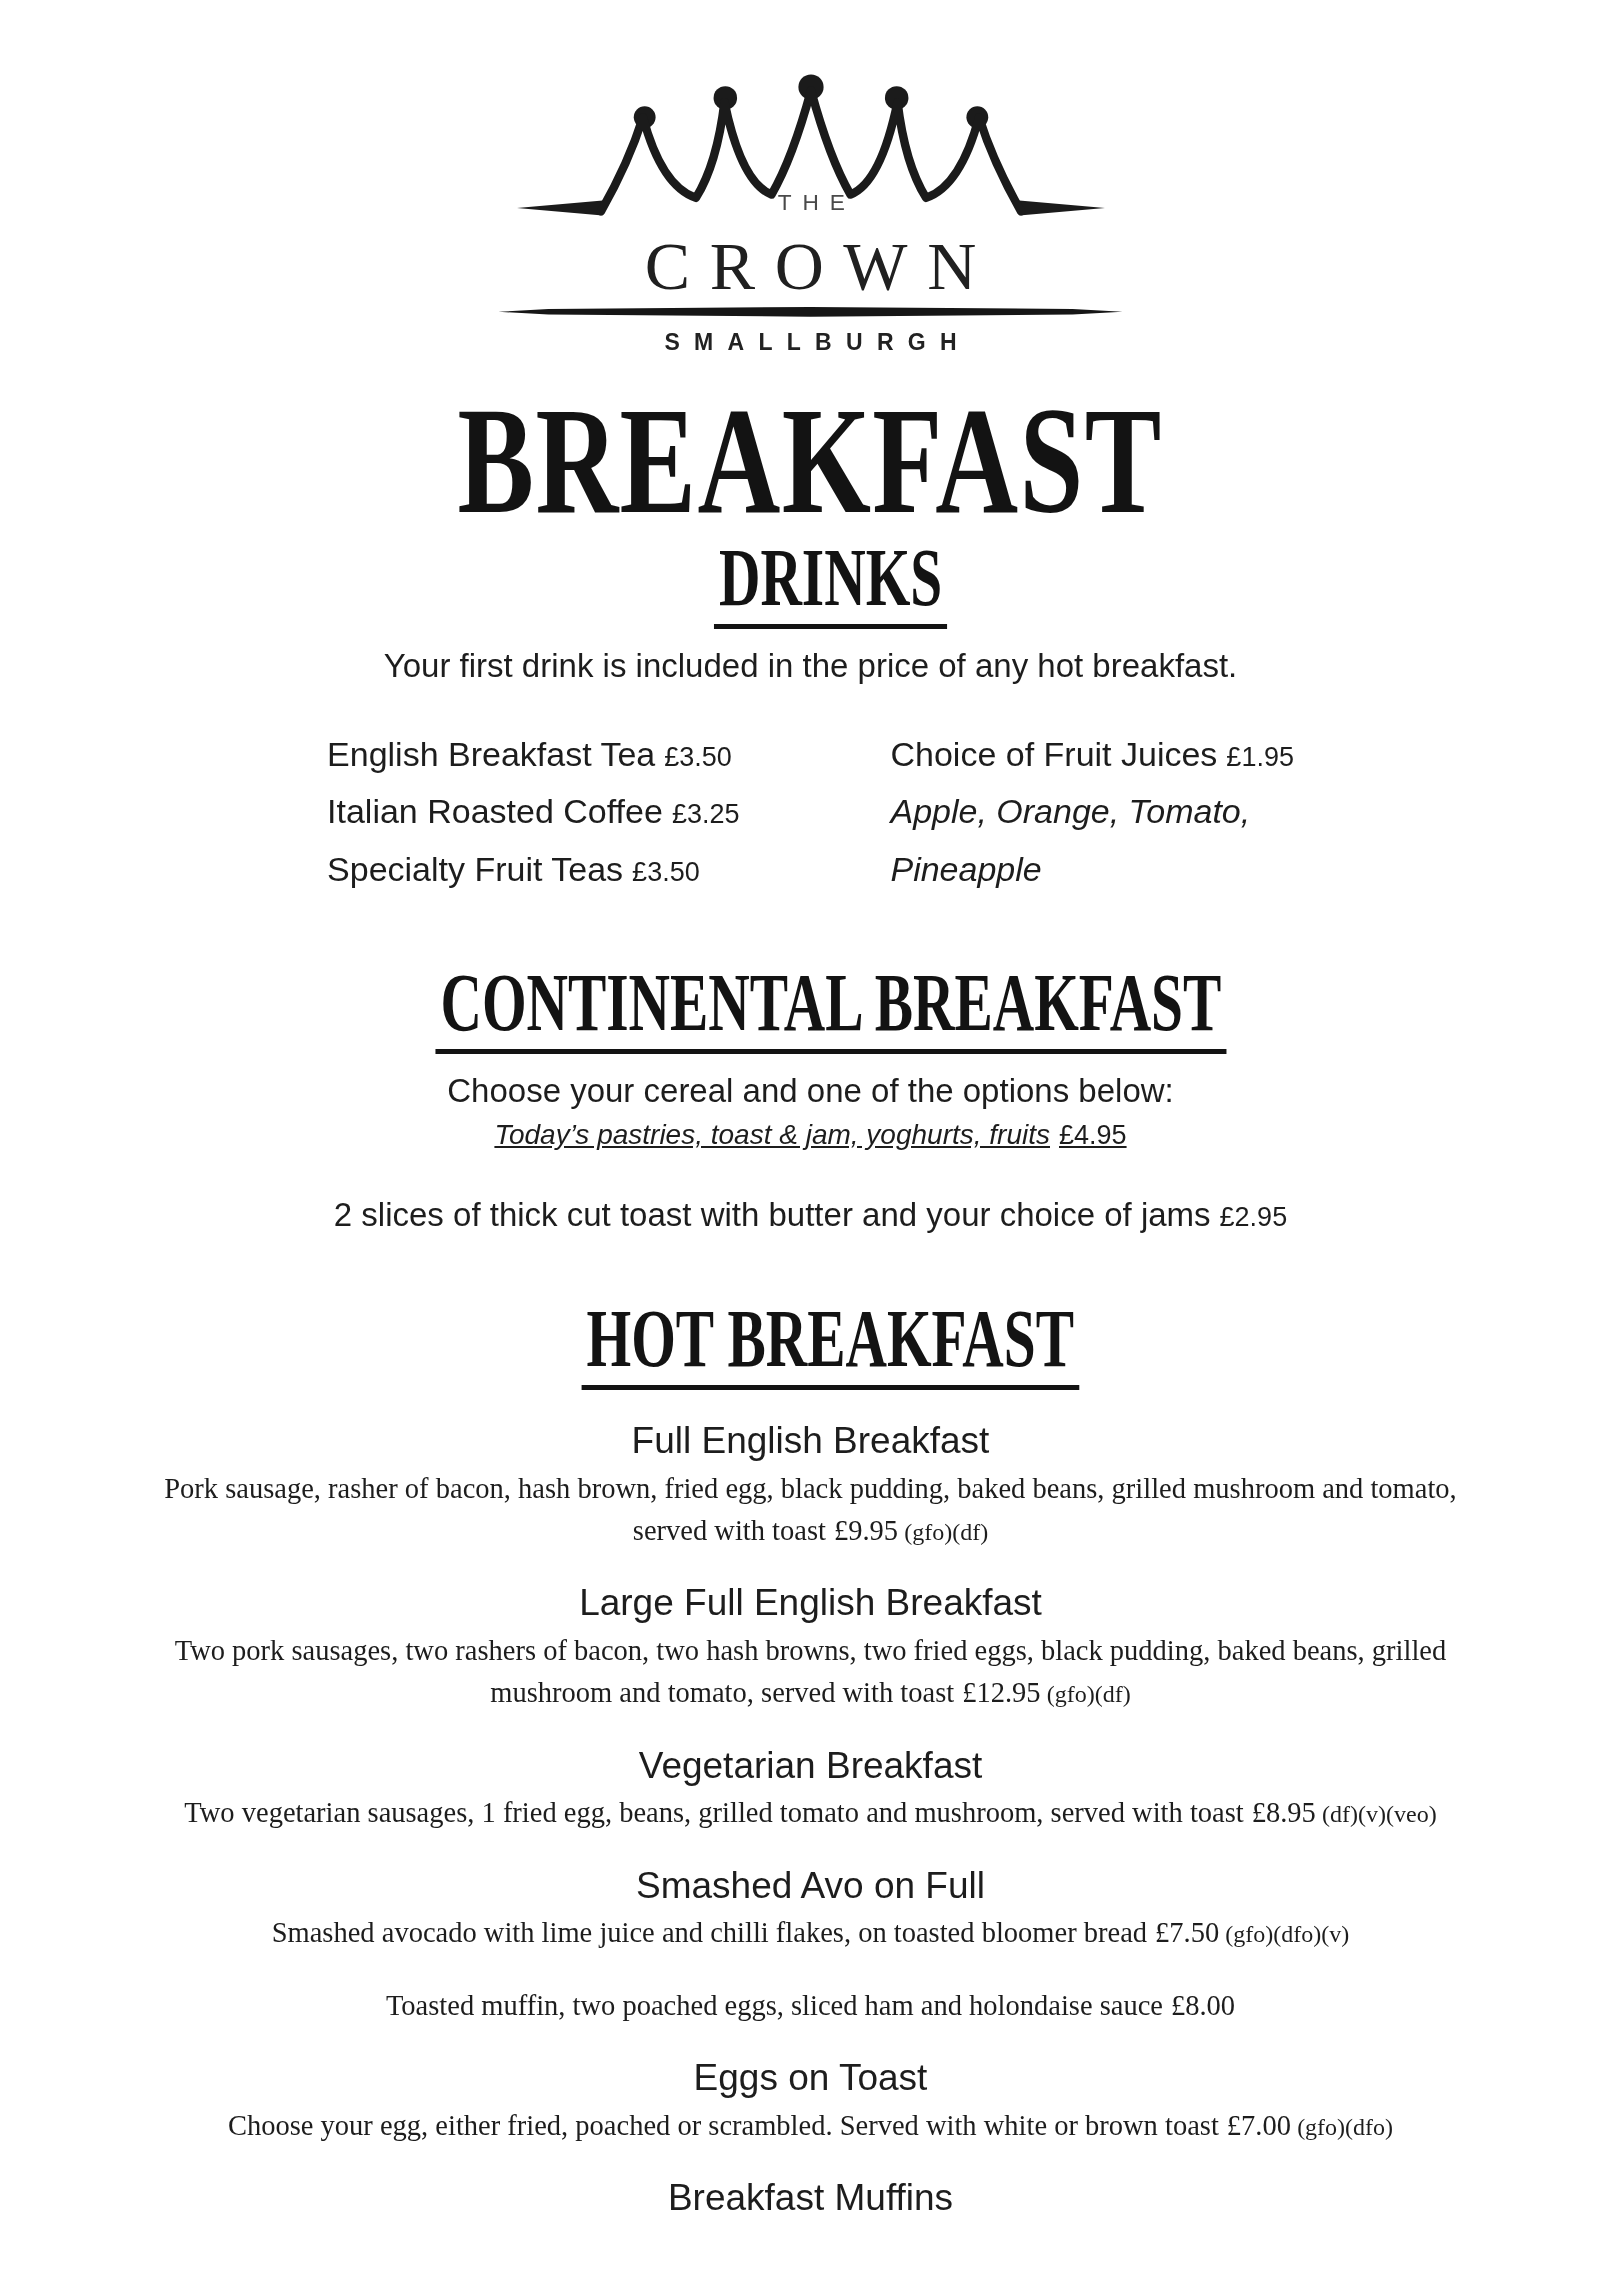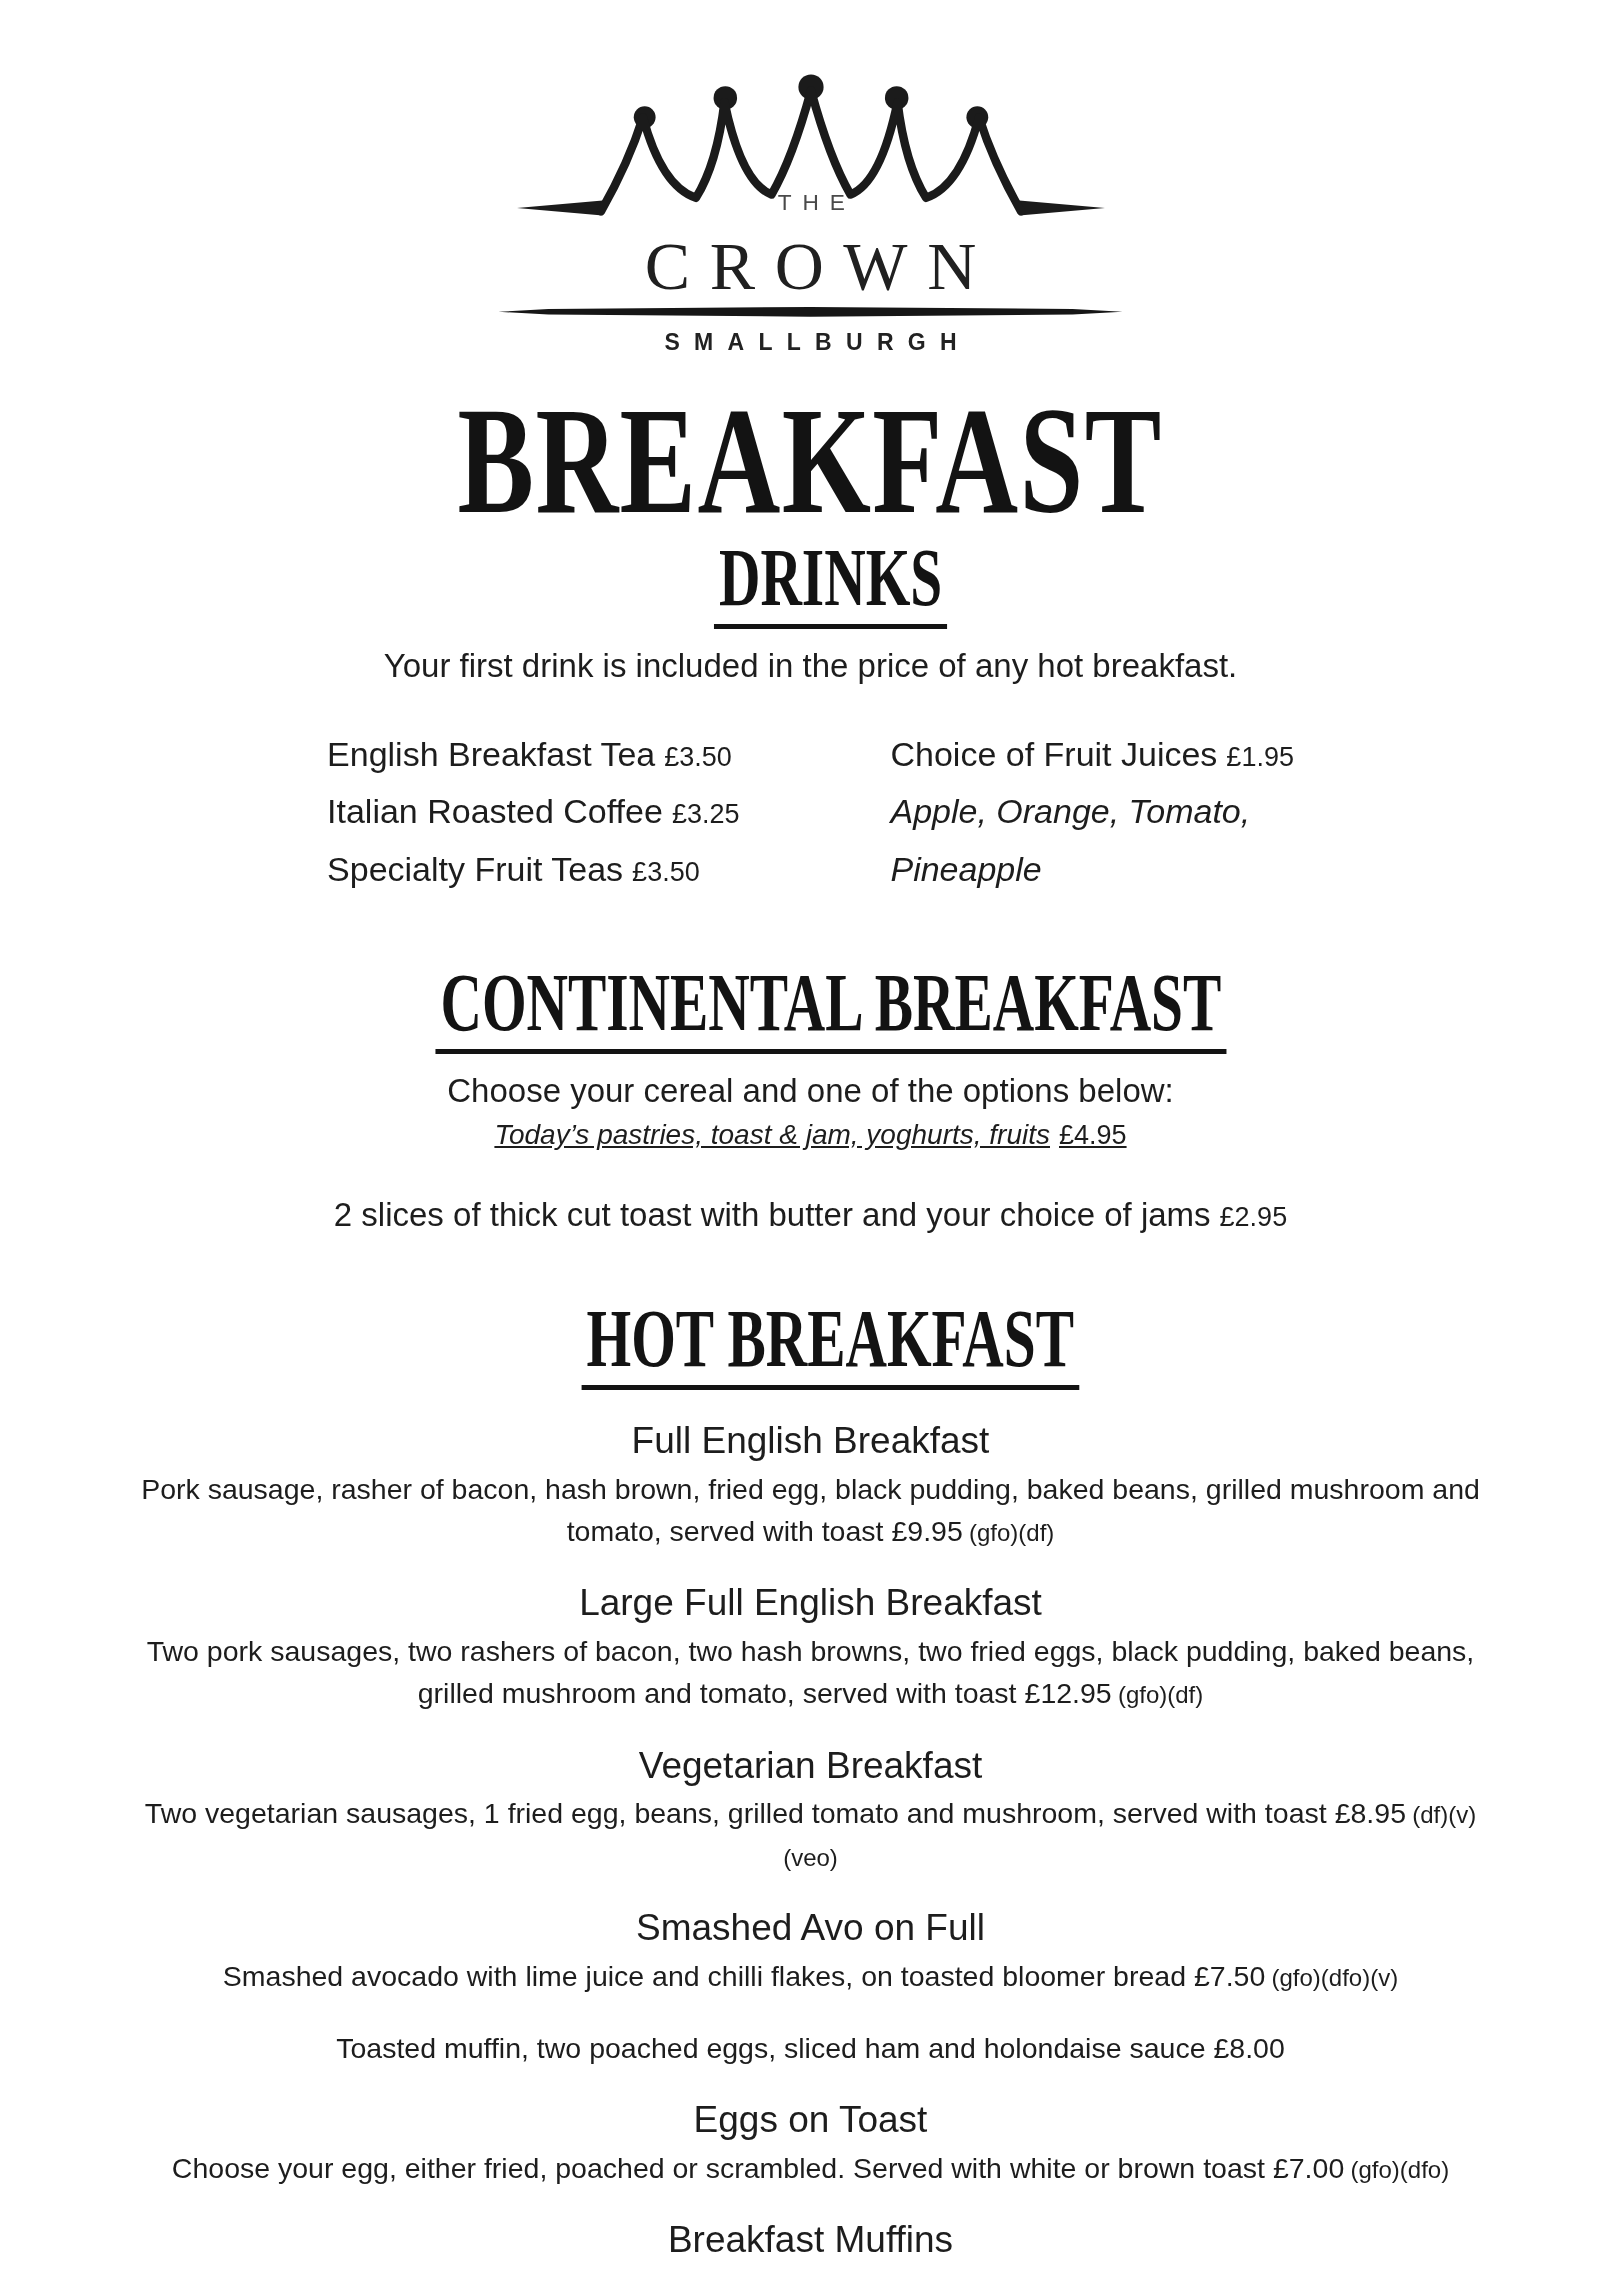--- a/index.html
+++ b/index.html
@@ -134,20 +134,21 @@
     font-size: 37px;
     line-height: 1.15;
     margin: 0;
     font-weight: normal;
   }
   .hot-item-desc {
     font-size: 28.5px;
     line-height: 1.48;
     max-width: 1354px;
     margin: 5.3px auto 0 auto;
+    font-family: Liberation Serif, serif;
   }
   .hot-price { margin-left: 8px; }
   .diet-tags { font-size: 24px; margin-left: 6.2px; }
   .spacer-75 { height: 64px; }
 </style>
 </head>
 <body>
 
 <div class="page">
 

